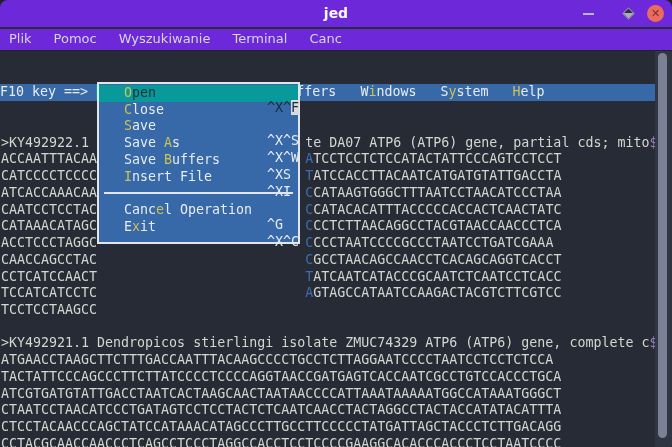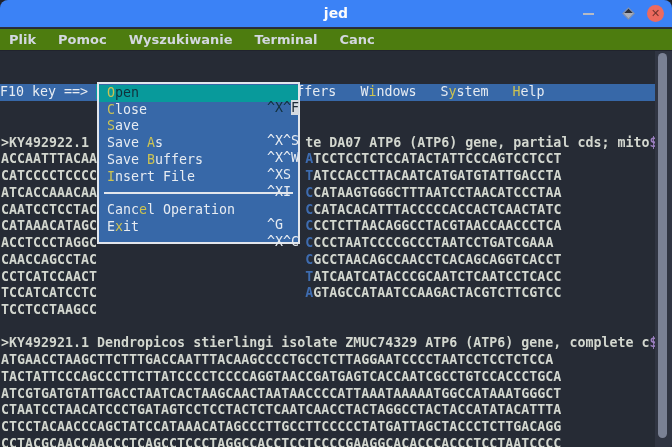--- a/index.html
+++ b/index.html
@@ -5,57 +5,56 @@
   html,body{margin:0;padding:0;background:#20222b;}
   *{box-sizing:border-box;}
   .window{
     position:relative;width:672px;height:447px;overflow:hidden;
     border-radius:8px 8px 2px 2px;background:#262b35;
     font-family:"DejaVu Sans","Liberation Sans",sans-serif;
   }
   
   .titlebar{
     position:absolute;top:0;left:0;width:672px;height:28px;
-    background:#3b82f6;border-bottom:1px solid #2c2f3b;
+    background:#6d28d9;border-bottom:1px solid #2c2f3b;
   }
   .title-text{
     position:absolute;left:0;right:0;top:5px;text-align:center;
     color:#fbfbfc;font-size:14px;font-weight:bold;
   }
   .btn-min{position:absolute;top:13px;left:583px;width:11px;height:2px;background:#b6bac4;}
   .btn-max{
     position:absolute;top:9px;left:624px;width:9px;height:9px;
     transform:rotate(45deg);
     background:linear-gradient(135deg,#2e313c 50%,#a9aeb9 50%);
     border:1px solid #8d93a0;
   }
   .btn-close{
     position:absolute;top:5px;left:647px;width:17px;height:17px;border-radius:50%;
     background:#ec6a5e;color:#73332c;font-size:11px;font-weight:bold;
     text-align:center;line-height:17px;
   }
   
   .gtkbar{
     position:absolute;top:29px;left:0;width:672px;height:22px;
-    background:#4d7c0f;display:flex;align-items:center;
+    background:#6d28d9;display:flex;align-items:flex-end;
     border-bottom:1px solid #20232d;
-    font-weight:bold;
   }
   .gtkbar .gmi{
     color:#d3d8e0;font-size:13px;padding:0 11px;height:22px;line-height:21px;
   }
   .gtkbar .gmi:first-child{padding-left:9px;}
   
   .term{
     position:absolute;top:51px;left:0;width:672px;height:396px;
     background:#262b35;
     font-family:"DejaVu Sans Mono","Liberation Mono",monospace;
     font-size:13.3px;line-height:16.74px;white-space:pre;color:#d3d7cf;
   }
-  .trow{position:relative;height:16.74px;font-weight:bold;}
+  .trow{position:relative;height:16.74px;}
   .seg{position:absolute;top:0;}
   .seg.c0{left:1px;}
   .seg.c38{left:calc(1px + 38ch);}
   .shadow-ch{color:#3e6cb0;}
   .dollar{color:#9b7fc0;}
   
   .jedbar{
     position:relative;height:16.74px;width:657px;background:#3768a8;color:#e7ecf2;
   }
   .jedbar .hot{color:#cdc351;}
@@ -70,21 +69,21 @@
     background:#7a8194;
   }
   
   .filemenu{
     position:absolute;top:82px;left:97px;width:203px;
     border:2px solid #e2e6ec;background:#3768a8;
     padding:1px 0 6px 0;
     font-family:"DejaVu Sans Mono","Liberation Mono",monospace;
     font-size:13.3px;line-height:16.74px;white-space:pre;color:#e7ecf2;
   }
-  .menu-item{position:relative;height:16.74px;padding-left:8px;}
+  .menu-item{position:relative;height:16.74px;padding-left:25px;}
   .menu-item .hot{color:#cdc351;}
   .menu-item.selected{background:#089a9b;color:#11303b;}
   .menu-item.selected .hot{color:#cdc351;}
   .menu-sc{position:absolute;left:168px;top:15px;}
   .cursor-block{background:#d6dbe1;color:#1d2a36;}
   .menu-sep{position:relative;height:16.74px;}
   .menu-sep::after{
     content:"";position:absolute;left:5px;right:5px;top:7px;border-top:2px solid #e2e6ec;
   }
 </style>

